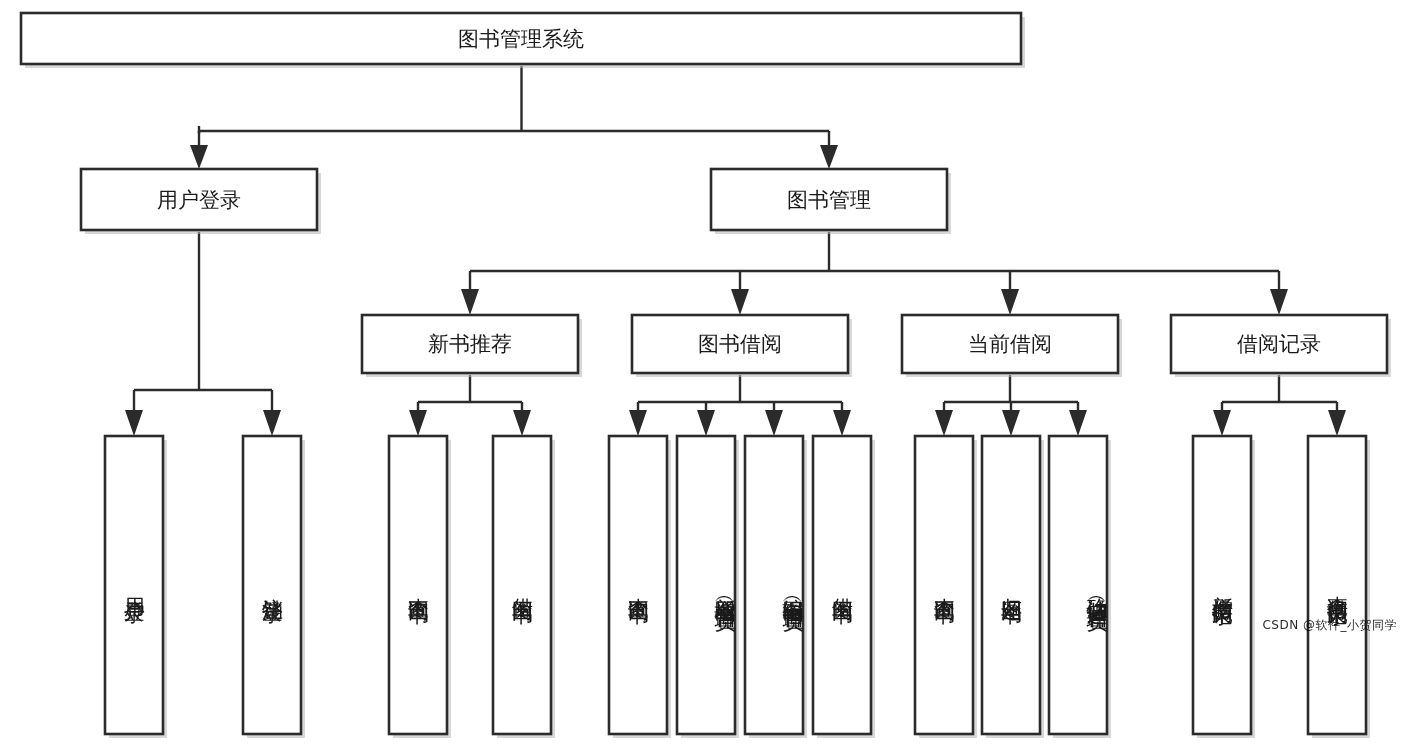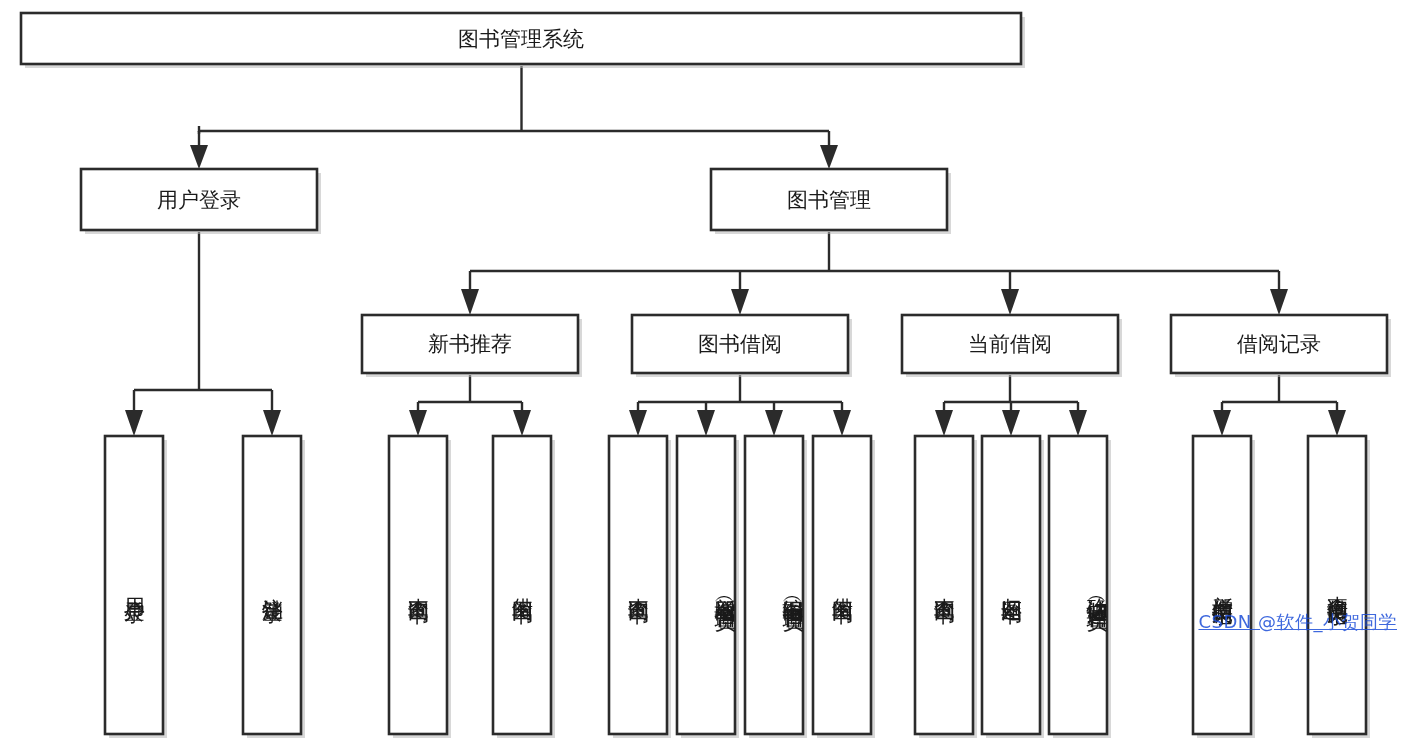--- a/index.html
+++ b/index.html
@@ -69,26 +69,25 @@
     justify-content: center;
     text-align: center;
     pointer-events: none;
     box-sizing: border-box;
   }
   .watermark {
     position: absolute;
     right: 8px;
     bottom: 6px;
     font-family: "DejaVu Sans", "Liberation Sans", sans-serif;
-    font-size: 18px;
-    color: #1d4ed8;
+    font-size: 12px;
+    color: #000000;
     opacity: 0.85;
     white-space: nowrap;
     letter-spacing: 0.5px;
-    text-decoration: underline;
   }
 </style>
 </head>
 <body>
 
 <div id="diagram-root">
 
   <svg id="flow-svg" viewBox="0 0 1405 747">
 
     <g>

